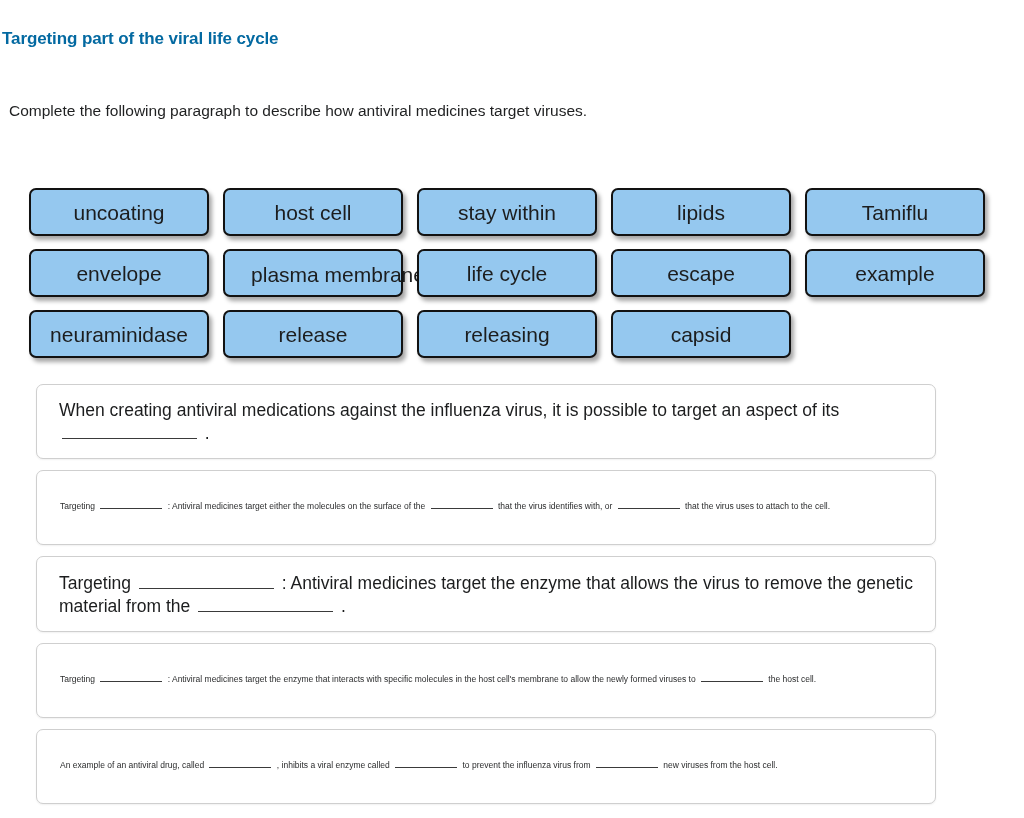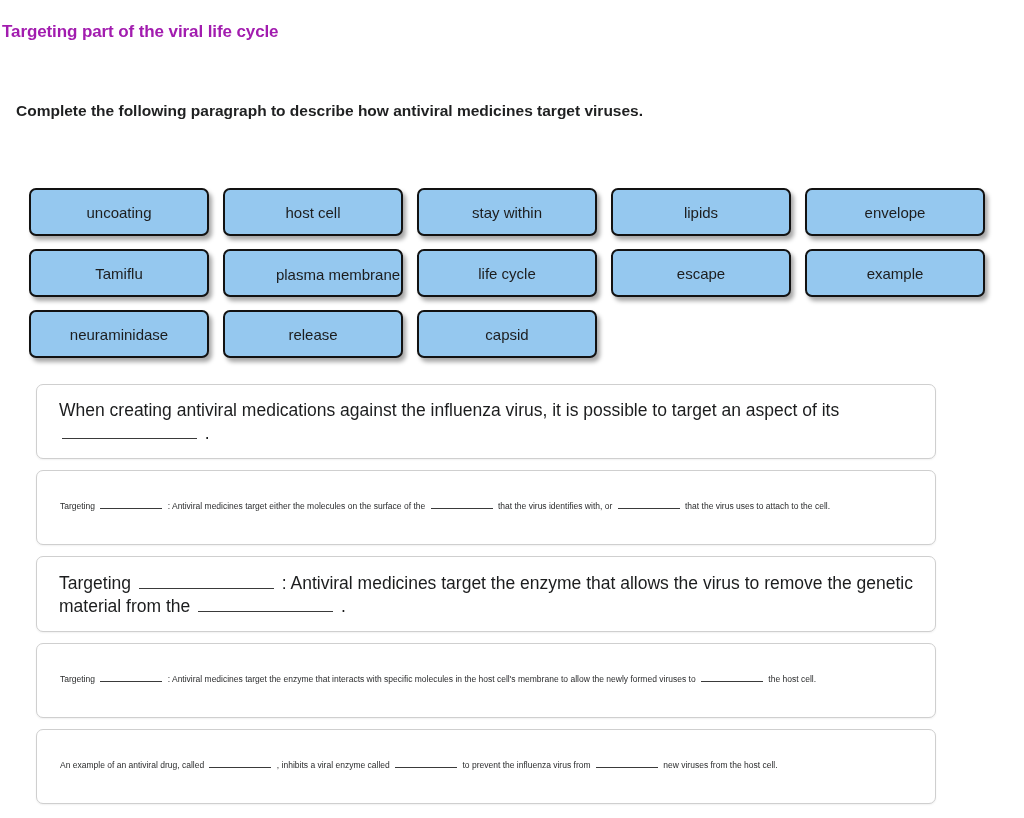--- a/index.html
+++ b/index.html
@@ -14,32 +14,32 @@
     font-family: "Liberation Sans", sans-serif;
     color: #1f1f1f;
     overflow: hidden;
     position: relative;
   }
 
   
   .page-heading {
     position: absolute;
     left: 2px;
-    top: 11px;
+    top: 18px;
     font-size: 17px;
     font-weight: bold;
     letter-spacing: -0.1px;
-    color: #a21caf;
+    color: #0369a1;
   }
   .page-instruction {
     position: absolute;
-    left: 16px;
+    left: 9px;
     top: 86px;
     font-size: 15.5px;
-    font-weight: bold;
+    font-weight: normal;
     color: #1f2021;
   }
 
   
   .word-bank {
     position: absolute;
     left: 29px;
     top: 188px;
     width: 958px;
     display: grid;
@@ -49,21 +49,21 @@
     row-gap: 13px;
   }
   .word-tile {
     background: #95c8ef;
     border: 2.5px solid #121212;
     border-radius: 7px;
     box-shadow: 3px 4px 4px rgba(0, 0, 0, 0.35);
     display: flex;
     align-items: center;
     justify-content: center;
-    font-size: 15px;
+    font-size: 21px;
     color: #1c1d1e;
     cursor: pointer;
     box-sizing: border-box;
     position: relative;
     user-select: none;
   }
   
   .word-tile .tile-label {
     display: block;
     width: 100%;
@@ -155,42 +155,45 @@
     <div class="word-tile">
       <span class="tile-label">host cell</span>
     </div>
     <div class="word-tile">
       <span class="tile-label">stay within</span>
     </div>
     <div class="word-tile">
       <span class="tile-label">lipids</span>
     </div>
     <div class="word-tile">
+      <span class="tile-label">Tamiflu</span>
+    </div>
+    <div class="word-tile">
       <span class="tile-label">envelope</span>
-    </div>
-    <div class="word-tile">
-      <span class="tile-label">Tamiflu</span>
     </div>
     <div class="word-tile overflow">
       <span class="tile-label">plasma membrane</span>
     </div>
     <div class="word-tile">
       <span class="tile-label">life cycle</span>
     </div>
     <div class="word-tile">
       <span class="tile-label">escape</span>
     </div>
     <div class="word-tile">
       <span class="tile-label">example</span>
     </div>
     <div class="word-tile">
       <span class="tile-label">neuraminidase</span>
     </div>
     <div class="word-tile">
       <span class="tile-label">release</span>
+    </div>
+    <div class="word-tile">
+      <span class="tile-label">releasing</span>
     </div>
     <div class="word-tile">
       <span class="tile-label">capsid</span>
     </div>
   </div>
 
 <div class="answer-list" id="answer-list">
     <div class="answer-box big">
       <span class="sentence"><span>When creating antiviral medications against the influenza virus, it is possible to target an aspect of its </span><span class="blank"></span><span> .</span></span>
     </div>

